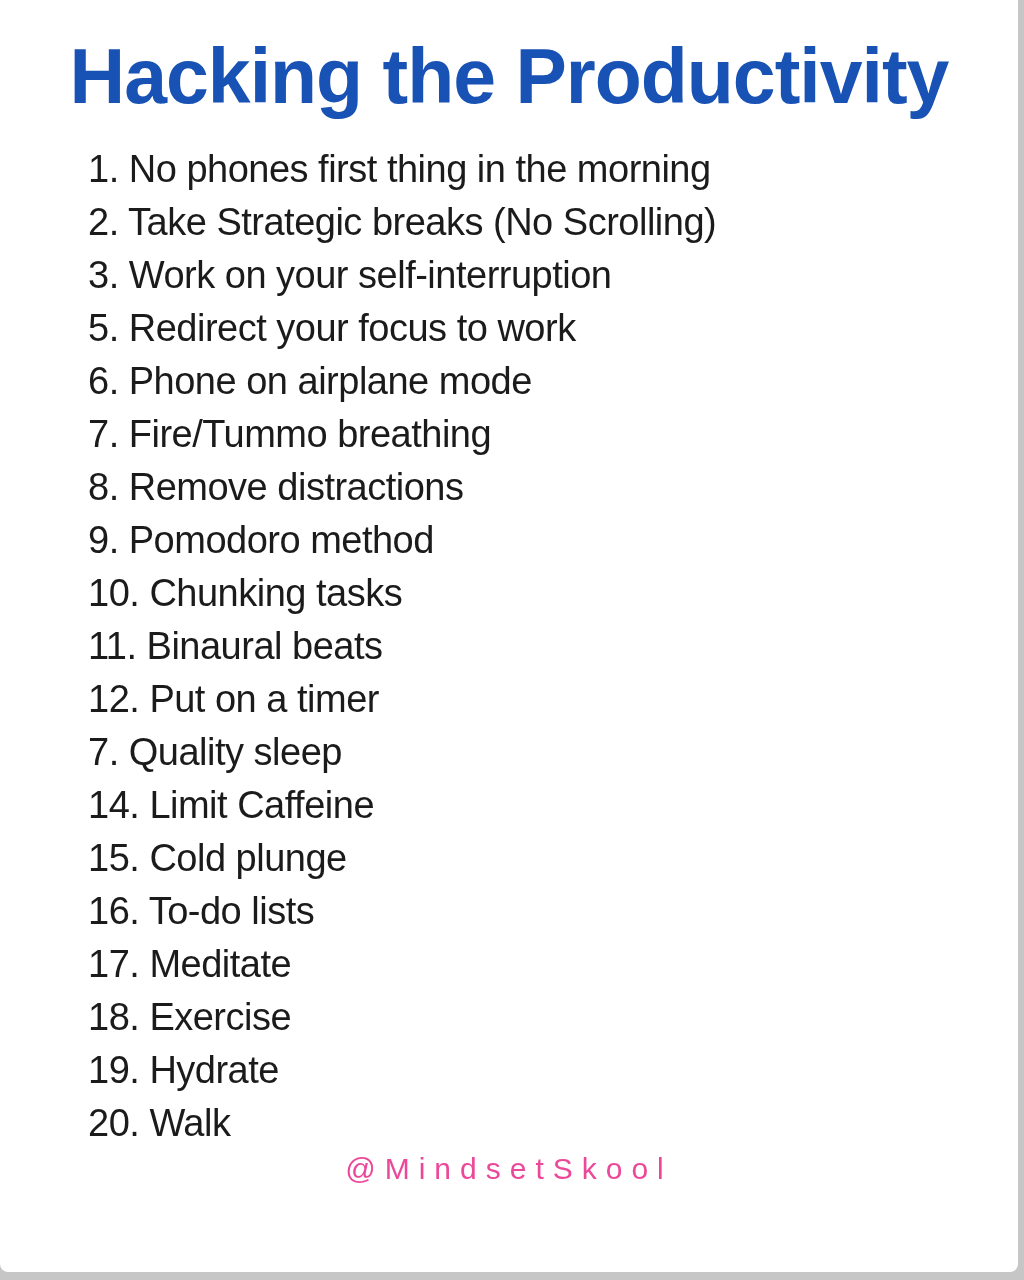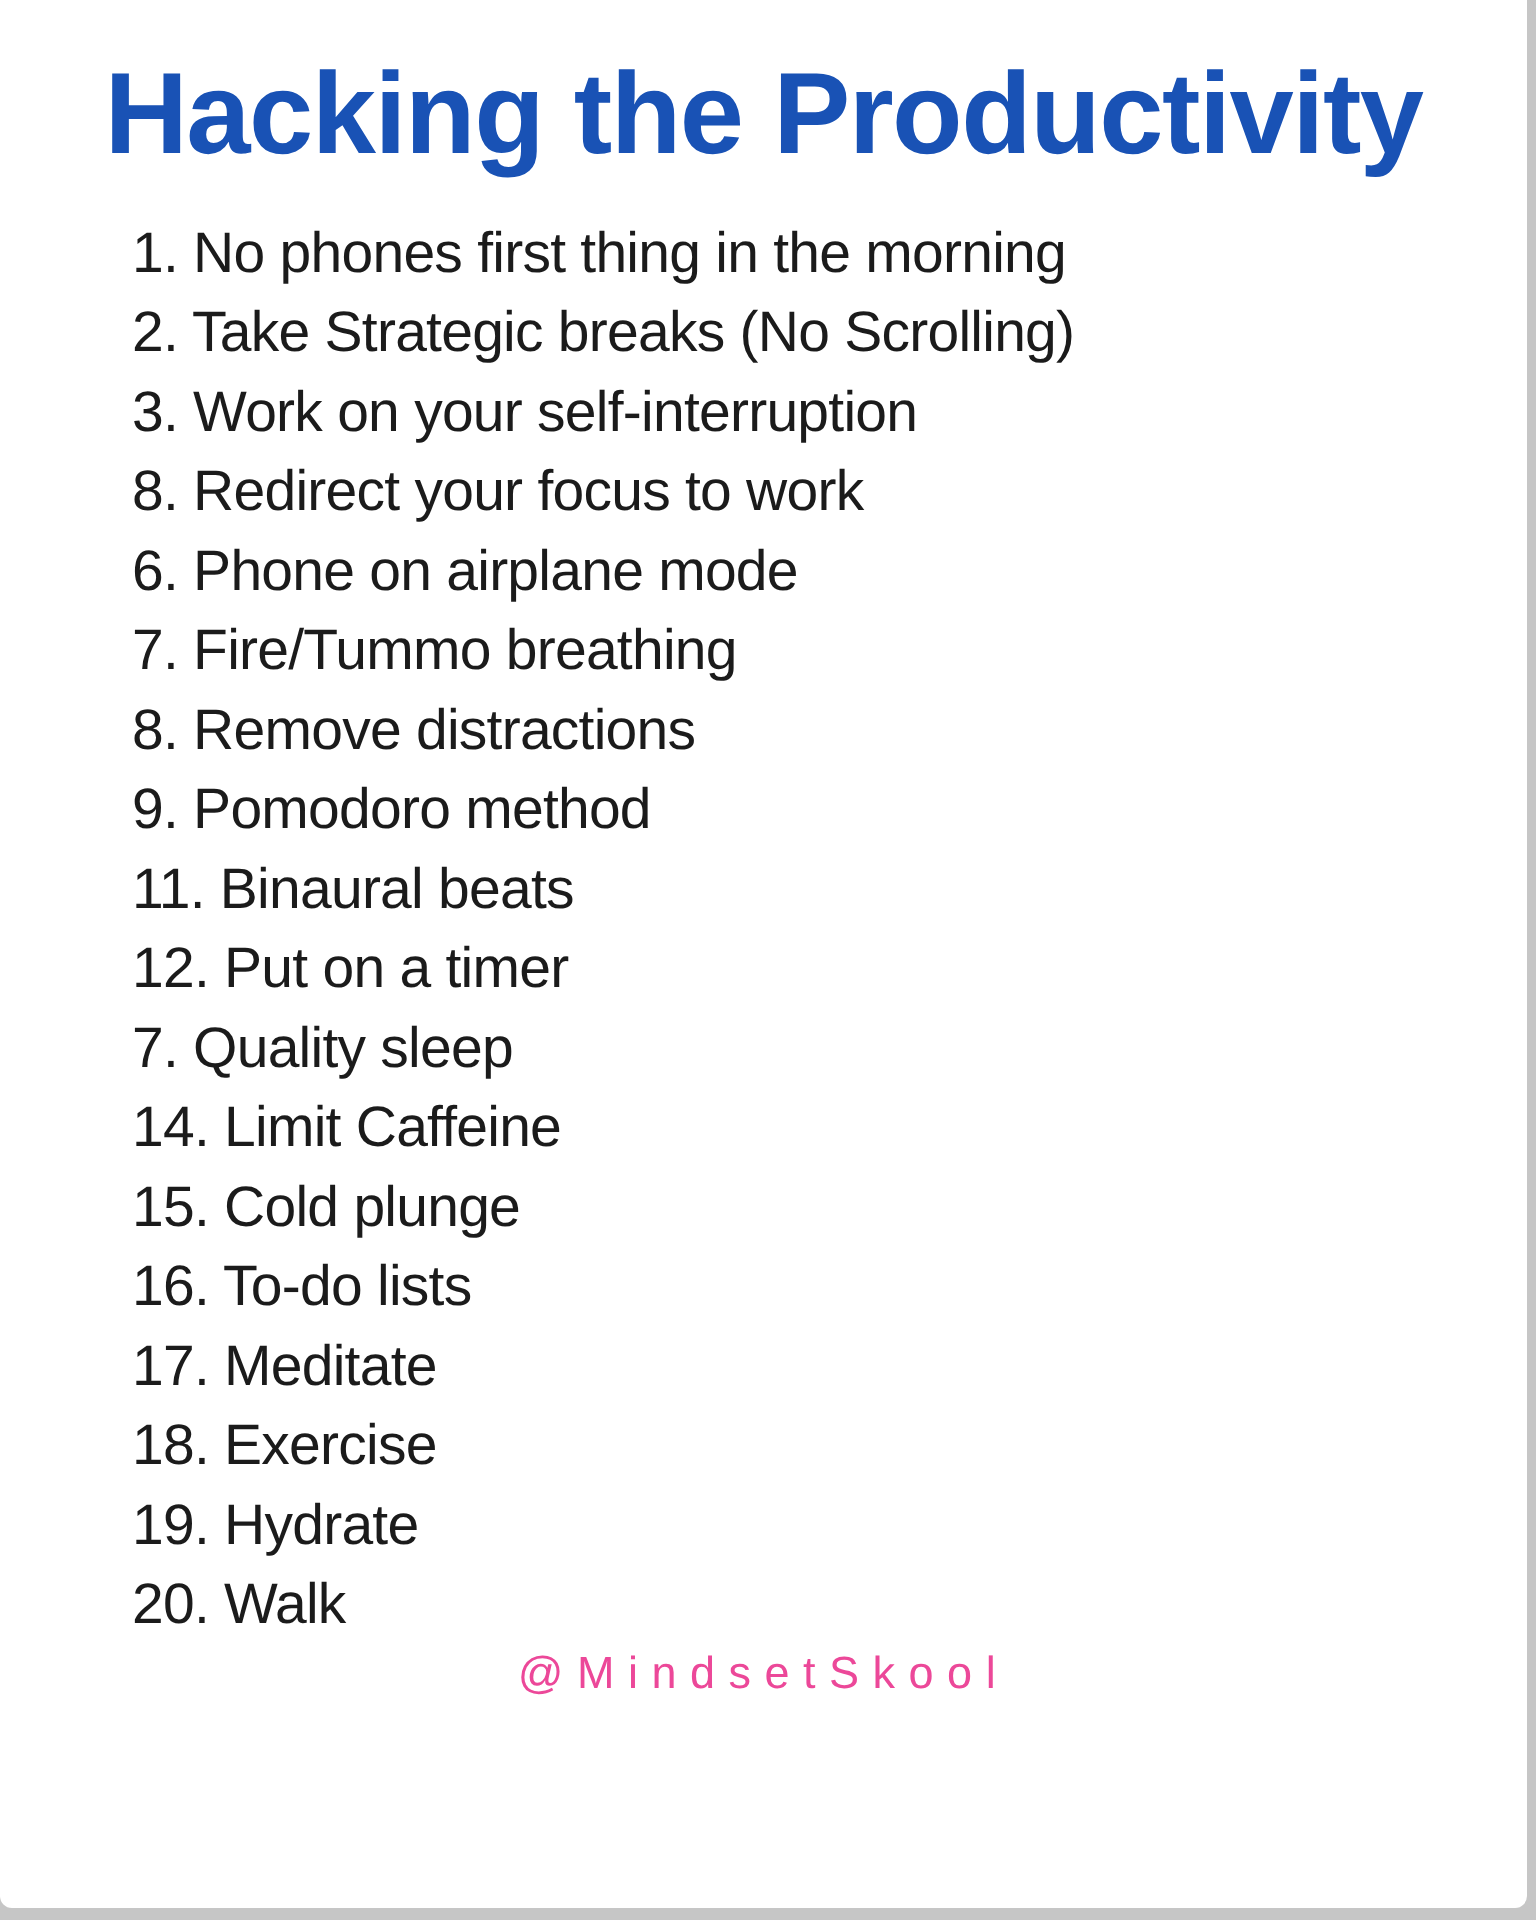--- a/index.html
+++ b/index.html
@@ -59,25 +59,26 @@
 </head>
 <body>
 
 <div class="card">
   <div class="title">Hacking the Productivity</div>
 
   <div class="tips">
       <div class="tip">1. No phones first thing in the morning</div>
       <div class="tip">2. Take Strategic breaks (No Scrolling)</div>
       <div class="tip">3. Work on your self-interruption</div>
-      <div class="tip">8. Redirect your focus to work</div>
+      <div class="tip">5. Redirect your focus to work</div>
       <div class="tip">6. Phone on airplane mode</div>
       <div class="tip">7. Fire/Tummo breathing</div>
       <div class="tip">8. Remove distractions</div>
       <div class="tip">9. Pomodoro method</div>
+      <div class="tip">10. Chunking tasks</div>
       <div class="tip">11. Binaural beats</div>
       <div class="tip">12. Put on a timer</div>
       <div class="tip">7. Quality sleep</div>
       <div class="tip">14. Limit Caffeine</div>
       <div class="tip">15. Cold plunge</div>
       <div class="tip">16. To-do lists</div>
       <div class="tip">17. Meditate</div>
       <div class="tip">18. Exercise</div>
       <div class="tip">19. Hydrate</div>
       <div class="tip">20. Walk</div>

